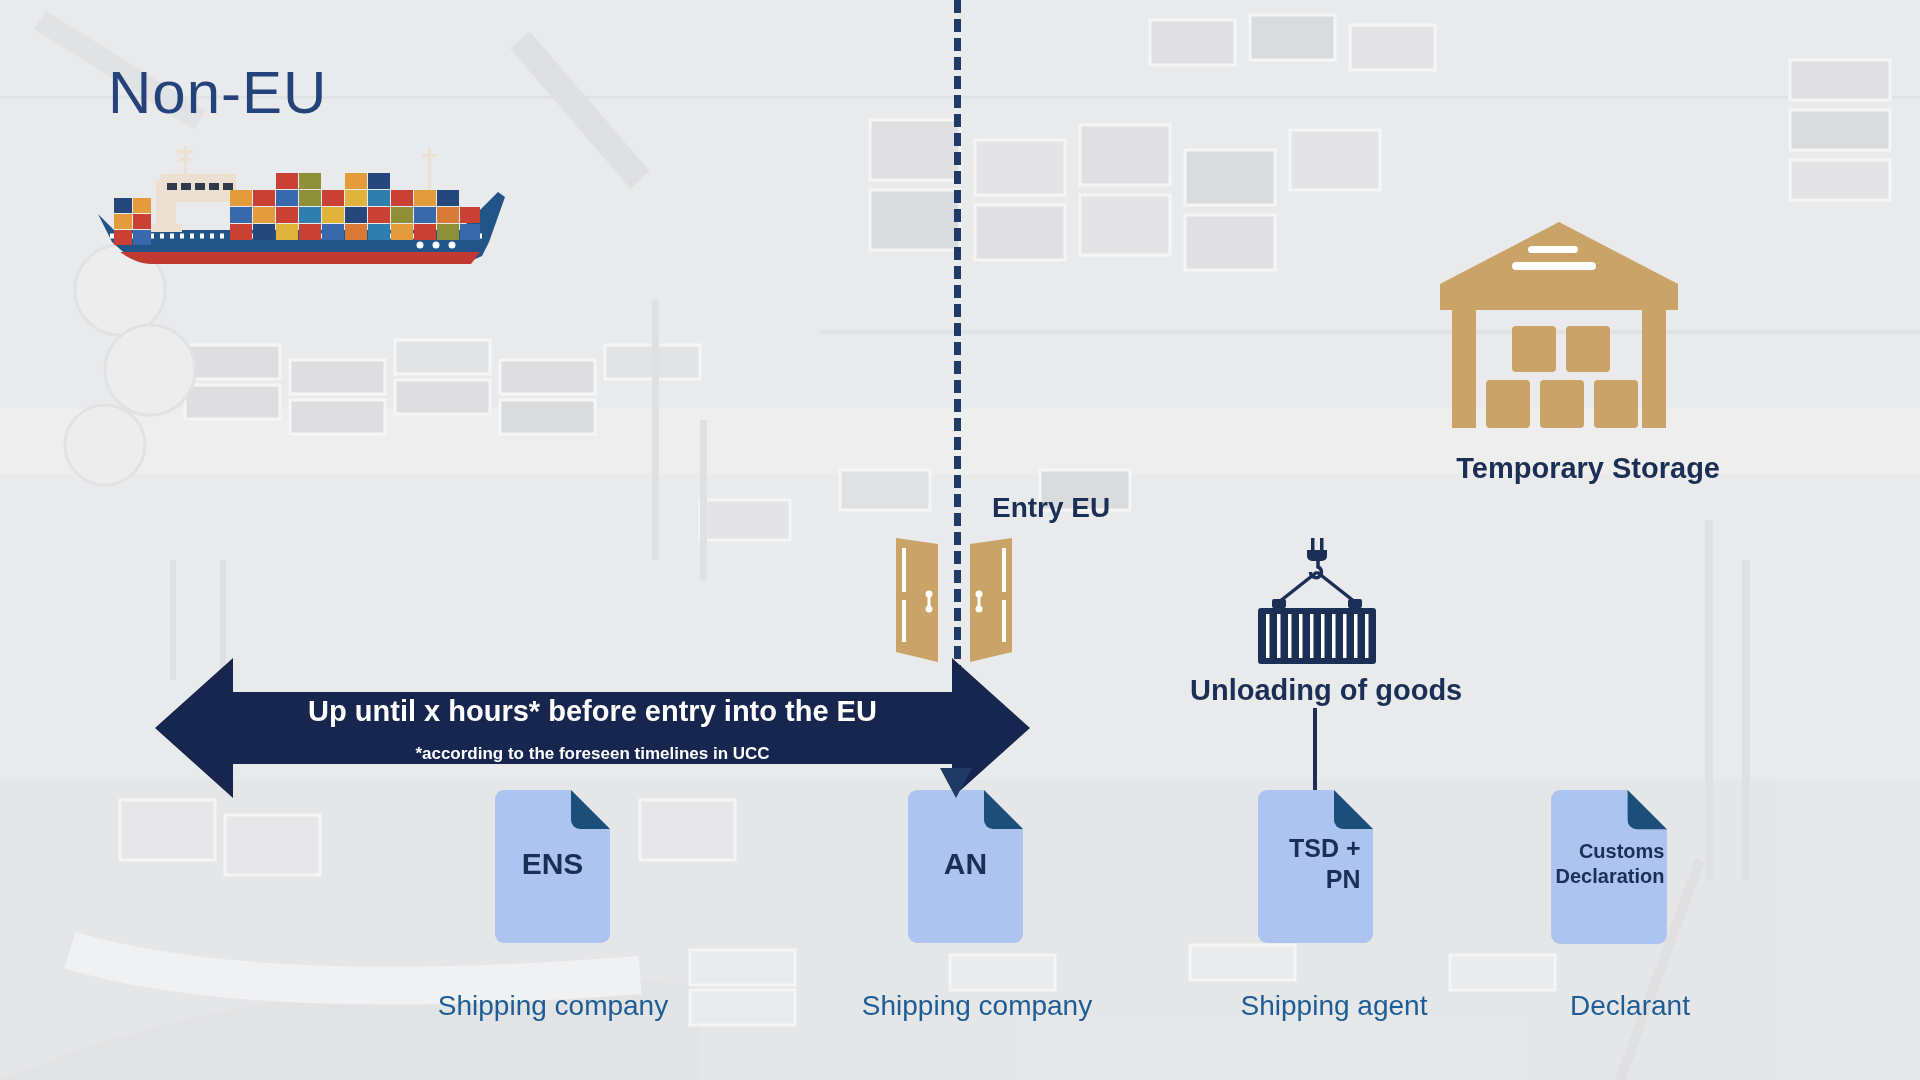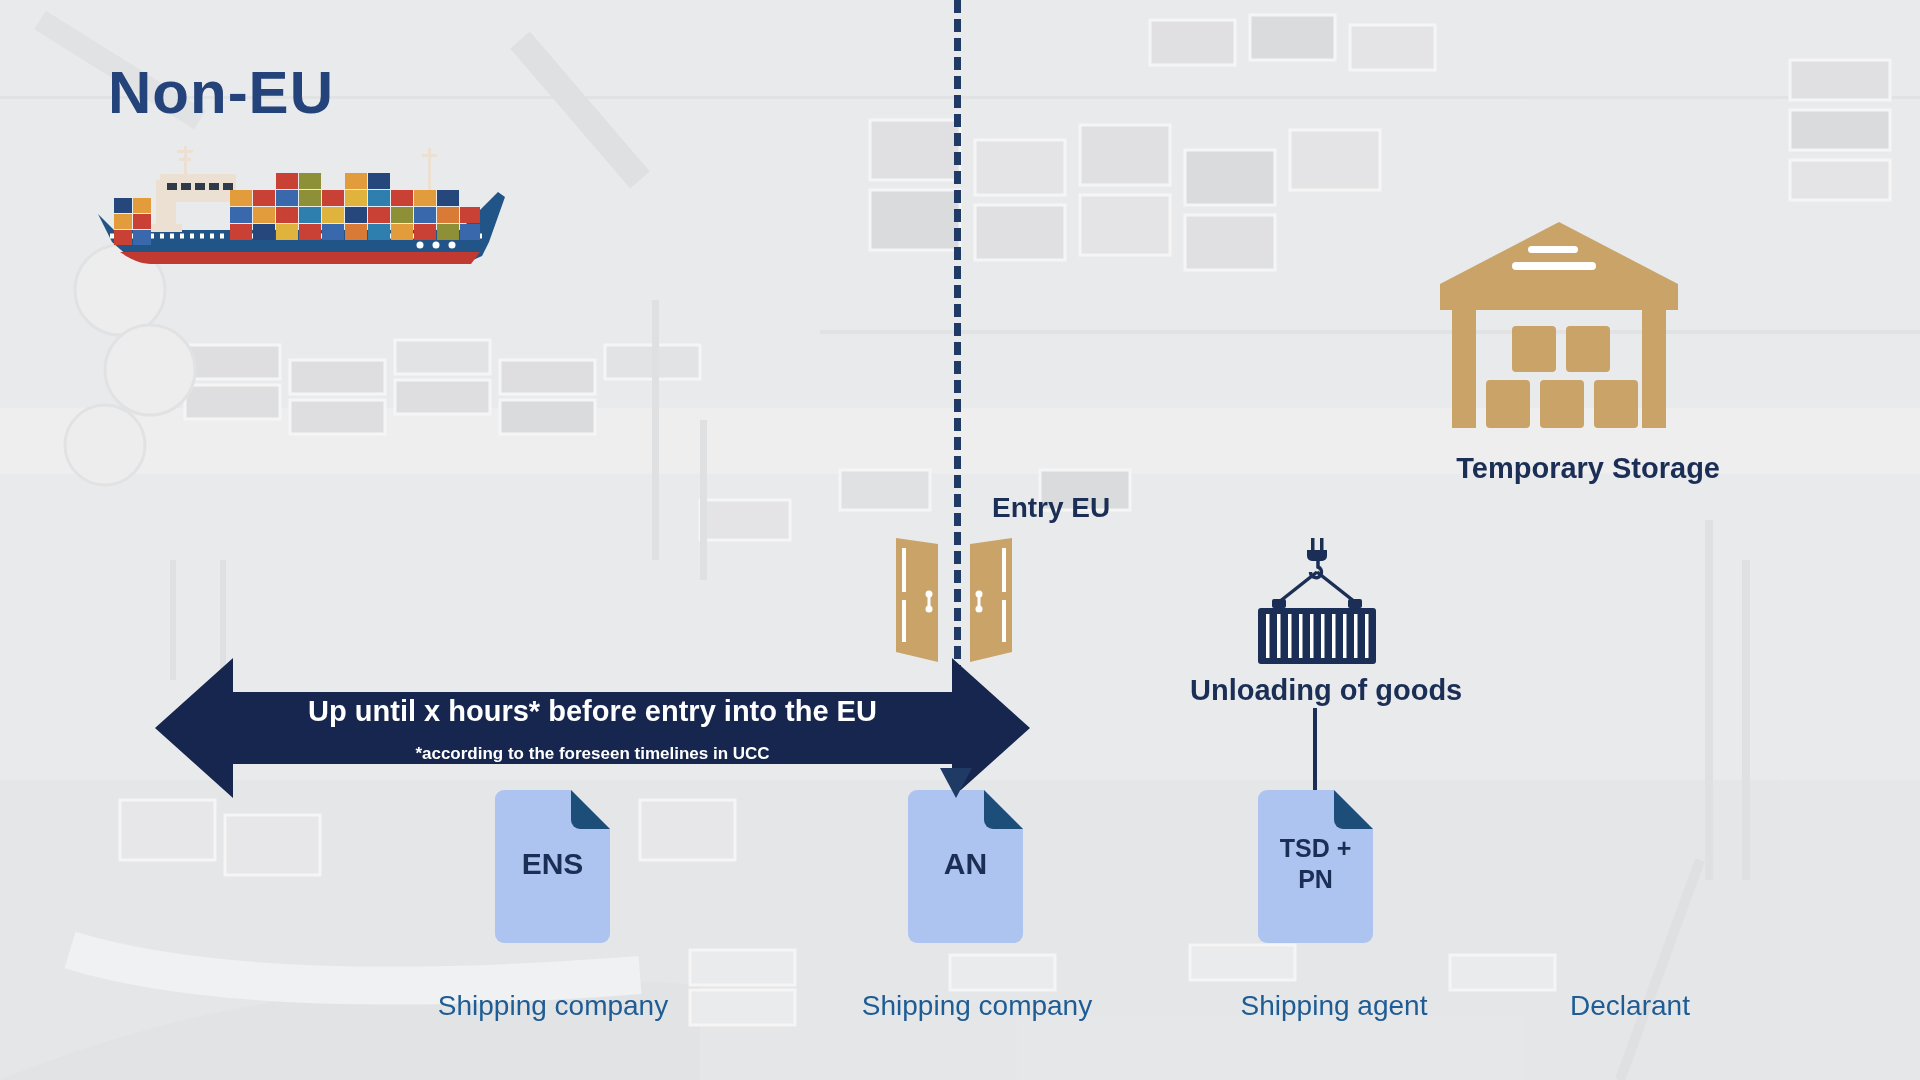--- a/index.html
+++ b/index.html
@@ -20,21 +20,21 @@
   }
   .dashed-arrowhead{
     position:absolute;left:940px;top:768px;width:0;height:0;z-index:4;
     border-left:16px solid transparent;border-right:16px solid transparent;
     border-top:30px solid #203a66;
   }
 
   
   .region-title{
     position:absolute;left:108px;top:58px;z-index:3;
-    font-size:60px;font-weight:700;color:#24437a;letter-spacing:1px;
+    font-size:60px;font-weight:400;color:#24437a;letter-spacing:1px;
   }
   .navy-label{position:absolute;z-index:3;font-weight:700;color:#1b2e55;}
   .entry-eu{left:978px;top:492px;font-size:28px;margin-left:14px;}
   .temp-storage{left:1410px;top:452px;width:310px;text-align:right;font-size:29px;}
   .unloading{left:1190px;top:674px;width:290px;font-size:29px;}
 
   
   .timeline-arrow{position:absolute;left:155px;top:658px;width:875px;height:140px;z-index:2;}
   .arrow-text{
     position:absolute;left:233px;top:692px;width:719px;height:76px;z-index:3;
@@ -50,21 +50,21 @@
   .doors-icon{left:888px;top:532px;}
   .warehouse-icon{left:1440px;top:222px;}
   .crane-icon{left:1252px;top:538px;}
   .connector{position:absolute;left:1313px;top:708px;width:4px;height:84px;background:#1b2e55;z-index:2;}
 
   
   .doc{position:absolute;width:115px;height:153px;top:790px;z-index:2;}
   .doc svg{position:absolute;inset:0;}
   .doc .doc-label{
     position:absolute;inset:0;display:flex;align-items:center;justify-content:center;
-    text-align:center;font-weight:700;color:#1b2e55;padding:1px 8px 6px 8px;line-height:1.25;
+    text-align:right;font-weight:700;color:#1b2e55;padding:1px 8px 6px 8px;line-height:1.25;
   }
   .doc-ens{left:495px;}   .doc-ens .doc-label{font-size:30px;}
   .doc-an{left:908px;}    .doc-an  .doc-label{font-size:30px;}
   .doc-tsd{left:1258px;}  .doc-tsd .doc-label{font-size:25px;width:90px;margin:0 auto;}
   .doc-cd{left:1550px;width:118px;} .doc-cd .doc-label{font-size:20px;width:104px;margin:0 auto;}
 
   .actor-label{
     position:absolute;top:990px;width:300px;z-index:2;
     text-align:center;font-size:28px;font-weight:400;color:#1e5c95;
   }
@@ -322,19 +322,26 @@
   </div>
 
   <div class="doc doc-an">
     <svg width="115" height="153" viewBox="0 0 115 153">
       <path d="M9,0 H76 L115,39 V144 a9 9 0 0 1 -9 9 H9 a9 9 0 0 1 -9 -9 V9 a9 9 0 0 1 9 -9 Z" fill="#adc3f0"></path>
       <path d="M76,0 L115,39 H85 a9 9 0 0 1 -9 -9 Z" fill="#1d4e79"></path>
     </svg>
     <div class="doc-label">AN</div>
   </div>
 
+  <div class="doc doc-cd">
+    <svg width="118" height="154" viewBox="0 0 115 153">
+      <path d="M9,0 H76 L115,39 V144 a9 9 0 0 1 -9 9 H9 a9 9 0 0 1 -9 -9 V9 a9 9 0 0 1 9 -9 Z" fill="#adc3f0"></path>
+      <path d="M76,0 L115,39 H85 a9 9 0 0 1 -9 -9 Z" fill="#1d4e79"></path>
+    </svg>
+    <div class="doc-label">Customs Declaration</div>
+  </div>
 
   <div class="actor-label actor-1">Shipping company</div>
   <div class="actor-label actor-2">Shipping company</div>
   <div class="actor-label actor-3">Shipping agent</div>
   <div class="actor-label actor-4">Declarant</div>
 
 </div>
 
 </body></html>

